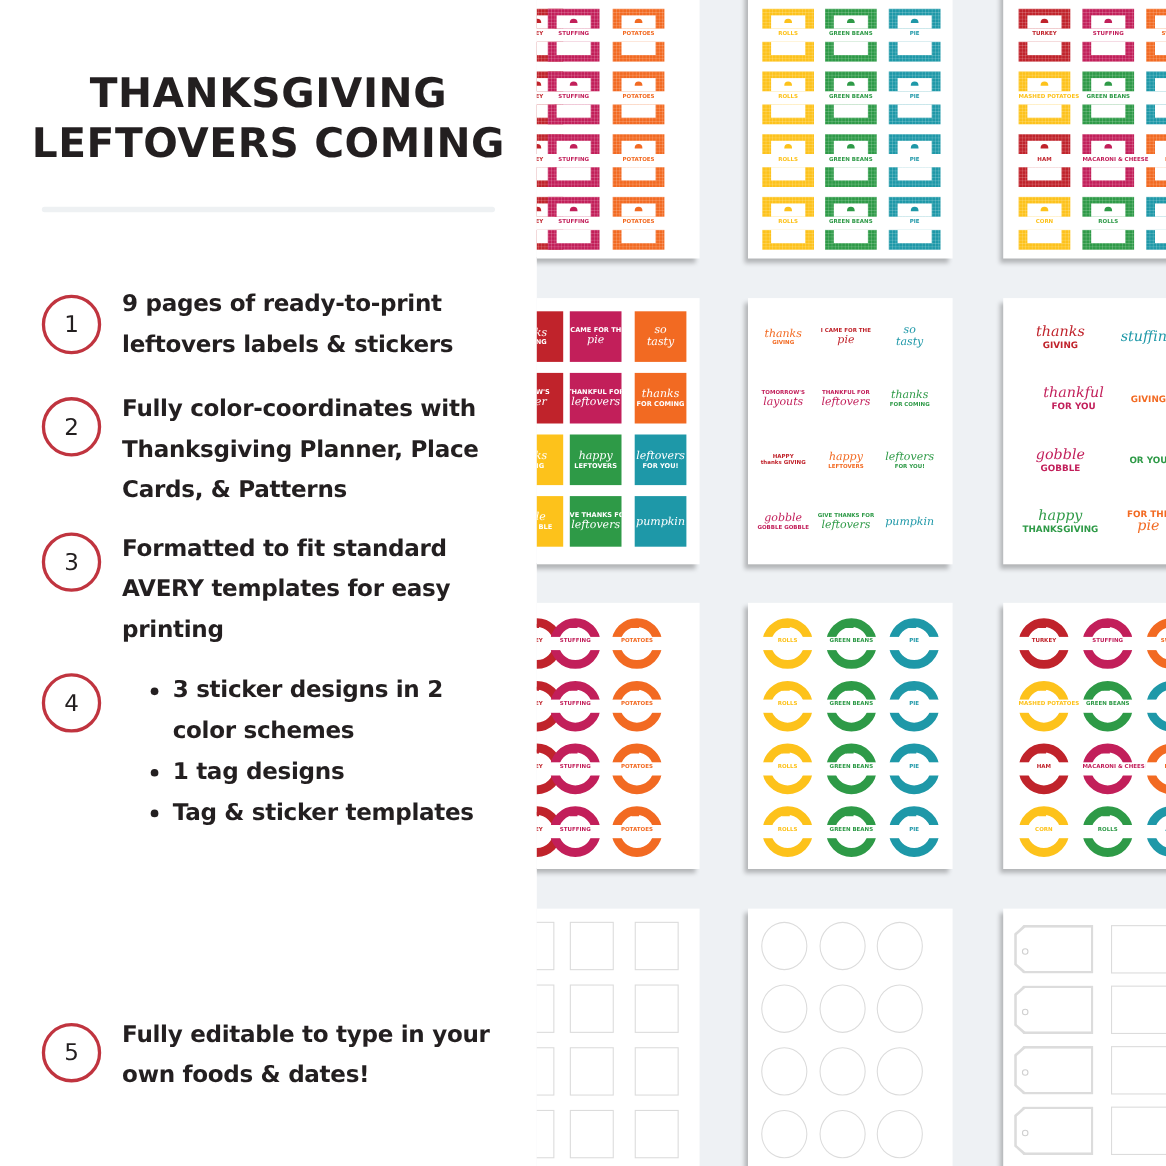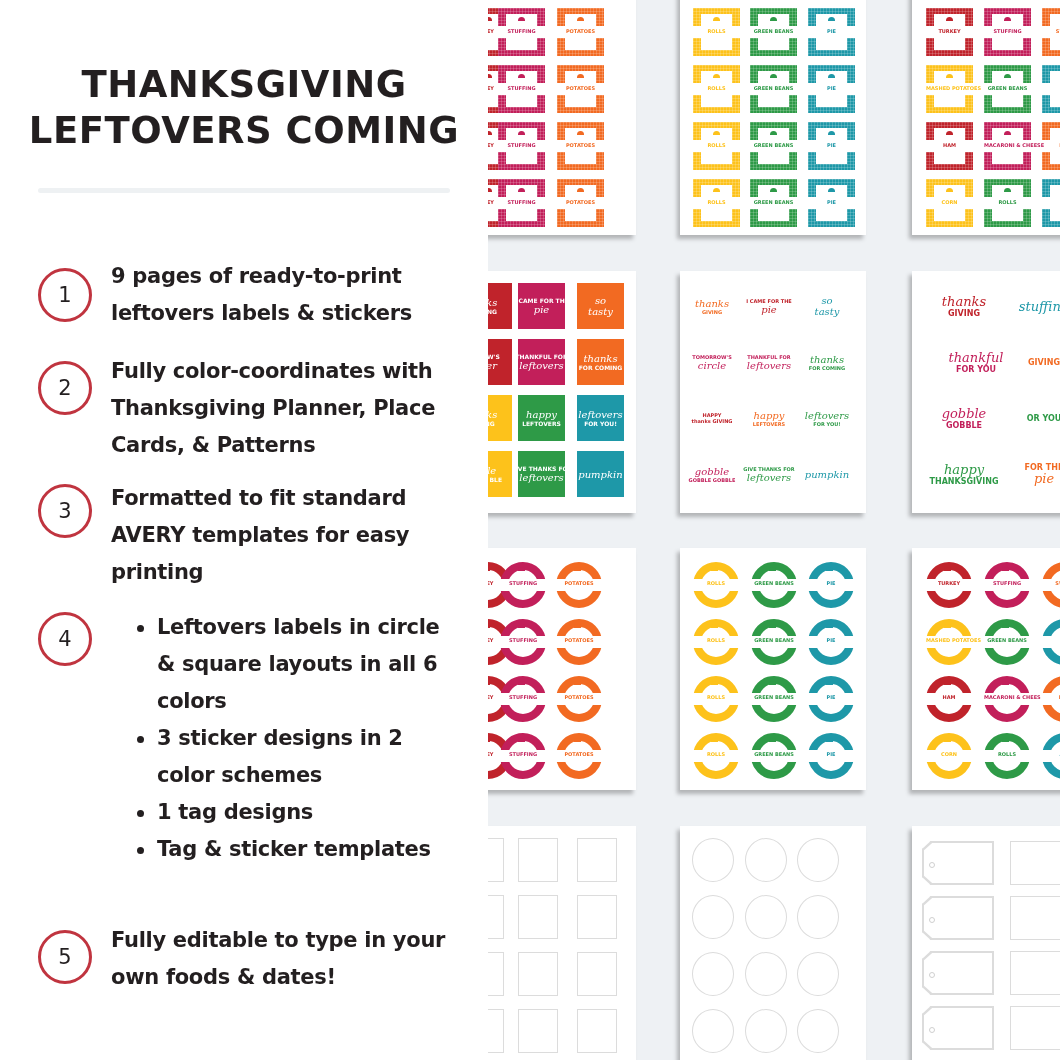--- a/index.html
+++ b/index.html
@@ -94,21 +94,20 @@
 
   <div class="feature" style="top:484px">
     <div class="num" style="top:0">3</div>
     <div class="ftext" style="top:-4px">Formatted to fit standard AVERY templates for easy printing</div>
   </div>
 
   <div class="feature" style="top:612px">
     <div class="num" style="top:0">4</div>
     <div class="ftext" style="top:-3px">
       <ul class="bullets">
-        <li>Leftovers labels in circle &amp; square layouts in all 6 colors</li>
         <li>3 sticker designs in 2 color schemes</li>
         <li>1 tag designs</li>
         <li>Tag &amp; sticker templates</li>
       </ul>
     </div>
   </div>
 
   <div class="feature" style="top:930px">
     <div class="num" style="top:0">5</div>
     <div class="ftext" style="top:-8px">Fully editable to type in your own foods &amp; dates!</div>
@@ -503,21 +502,21 @@
       <div class="ws" style="left: 63px; top: 12px; color: rgb(192, 35, 43);">
         <span>I CAME FOR THE</span>
         <span class="script">pie</span>
       </div>
       <div class="ws" style="left: 121px; top: 12px; color: rgb(30, 152, 168);">
         <span class="script">so</span>
         <span class="script">tasty</span>
       </div>
       <div class="ws" style="left: 6px; top: 68px; color: rgb(194, 31, 90);">
         <span>TOMORROW'S</span>
-        <span class="script">circle</span>
+        <span class="script">layouts</span>
       </div>
       <div class="ws" style="left: 63px; top: 68px; color: rgb(194, 31, 90);">
         <span>THANKFUL FOR</span>
         <span class="script">leftovers</span>
       </div>
       <div class="ws" style="left: 121px; top: 68px; color: rgb(46, 154, 71);">
         <span class="script">thanks</span>
         <span>FOR COMING</span>
       </div>
       <div class="ws" style="left: 6px; top: 124px; color: rgb(192, 35, 43);">

